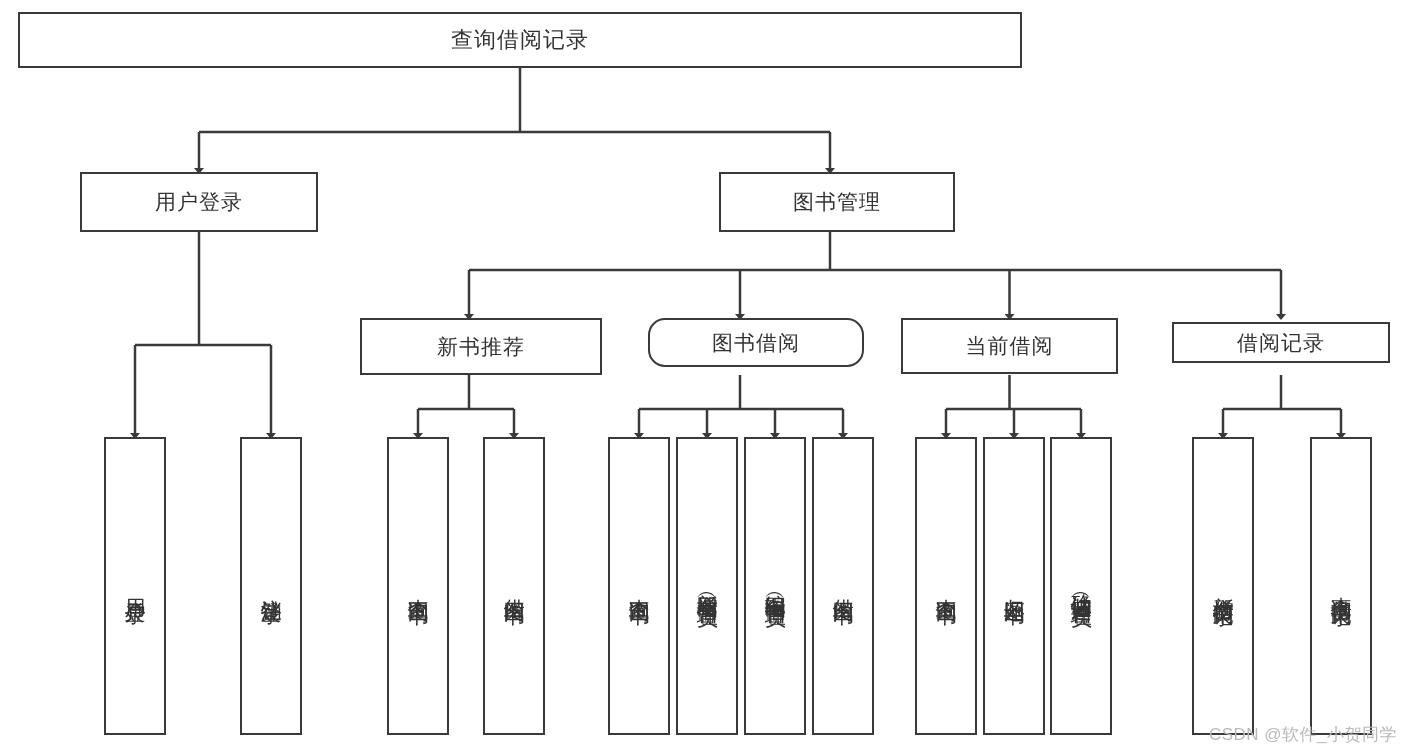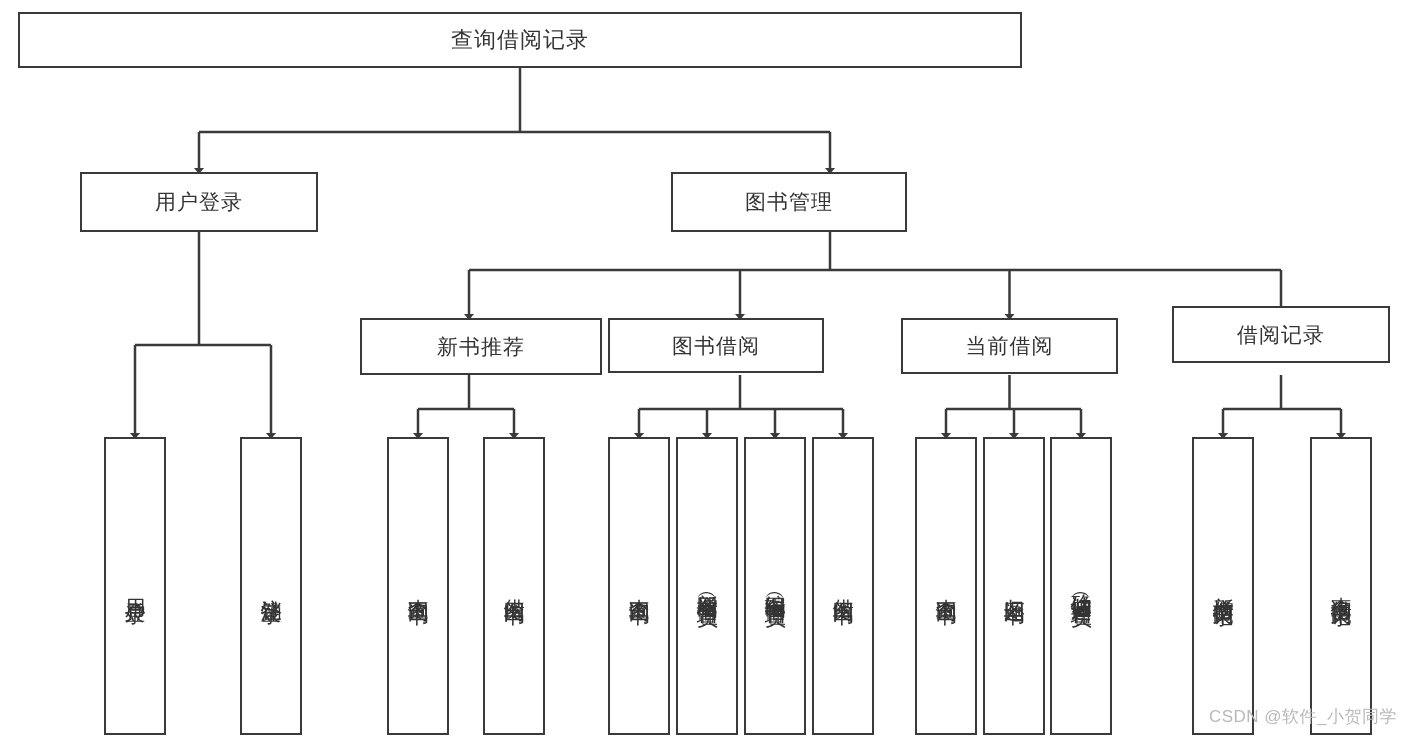--- a/index.html
+++ b/index.html
@@ -53,21 +53,21 @@
     writing-mode: vertical-rl;
     text-orientation: upright;
     display: block;
   }
   .node.root {
     font-size: 22px;
   }
   #watermark {
     position: absolute;
     right: 8px;
-    bottom: 19px;
+    bottom: 1px;
     font-size: 17px;
     color: #b9b9b9;
     letter-spacing: 0.5px;
     white-space: nowrap;
     pointer-events: none;
   }
 </style>
 </head>
 <body>
 
@@ -116,33 +116,33 @@
       </g>
   </svg>
 
   <div id="nodes-layer">
       <div class="node horiz root" style="left: 18px; top: 12px; width: 1004px; height: 56px;">
         <span class="label">查询借阅记录</span>
       </div>
       <div class="node horiz" style="left: 80px; top: 172px; width: 238px; height: 60px;">
         <span class="label">用户登录</span>
       </div>
-      <div class="node horiz" style="left: 671px; top: 172px; width: 236px; height: 60px;">
+      <div class="node horiz" style="left: 719px; top: 172px; width: 236px; height: 60px;">
         <span class="label">图书管理</span>
       </div>
       <div class="node horiz" style="left: 360px; top: 318px; width: 242px; height: 57px;">
         <span class="label">新书推荐</span>
       </div>
-      <div class="node horiz" style="left: 608px; top: 318px; width: 216px; height: 55px;">
+      <div class="node horiz" style="left: 648px; top: 318px; width: 216px; height: 49px; border-radius: 17px;">
         <span class="label">图书借阅</span>
       </div>
       <div class="node horiz" style="left: 901px; top: 318px; width: 217px; height: 56px;">
         <span class="label">当前借阅</span>
       </div>
-      <div class="node horiz" style="left: 1172px; top: 306px; width: 218px; height: 57px;">
+      <div class="node horiz" style="left: 1172px; top: 322px; width: 218px; height: 41px;">
         <span class="label">借阅记录</span>
       </div>
       <div class="node vert" style="left: 104px; top: 437px; width: 62px; height: 298px;">
         <span class="label">用户登录</span>
       </div>
       <div class="node vert" style="left: 240px; top: 437px; width: 62px; height: 298px;">
         <span class="label">注销登录</span>
       </div>
       <div class="node vert" style="left: 387px; top: 437px; width: 62px; height: 298px;">
         <span class="label">查询图书</span>

